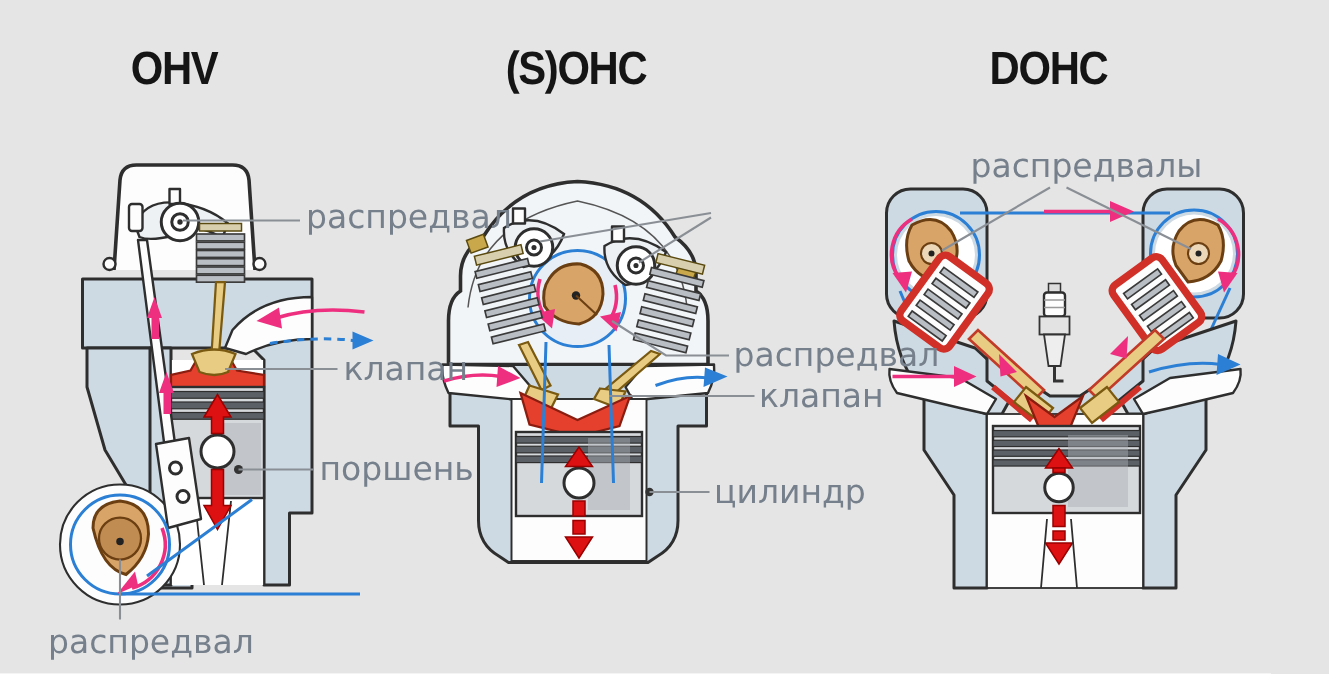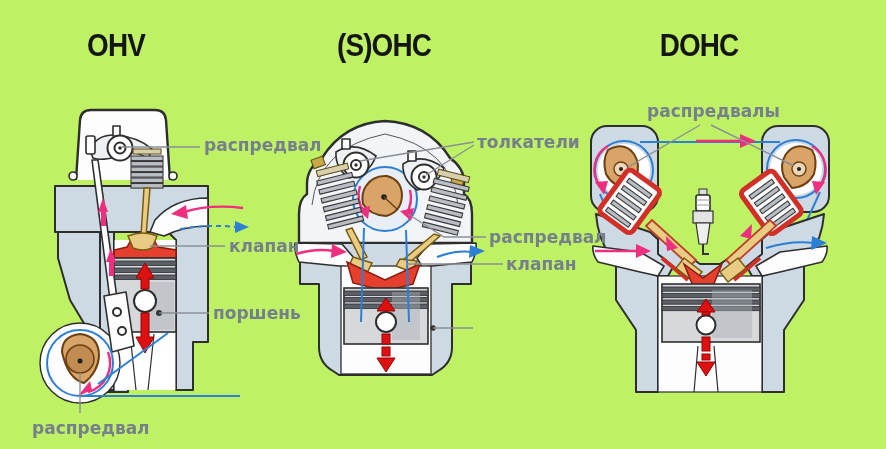--- a/index.html
+++ b/index.html
@@ -1,27 +1,27 @@
 <!DOCTYPE html>
 <html><head>
 <meta charset="utf-8">
 <style>
   html,body{margin:0;padding:0;background:#fff;}
   #stage{
-    position:relative;width:886px;height:449px;background:#bef264;
+    position:relative;width:886px;height:449px;background:#e5e5e5;
     font-family:"Liberation Sans", sans-serif;overflow:hidden;
   }
   #art{position:absolute;left:0;top:0;}
   .panel-title{
     position:absolute;text-align:center;font-weight:bold;font-size:31px;color:#151515;
     letter-spacing:-1px;transform:scaleX(0.9);transform-origin:center;
     font-family:"Liberation Sans", sans-serif;white-space:nowrap;
   }
   .part-label{
-    position:absolute;font-weight:bold;font-size:17px;color:#76808c;
+    position:absolute;font-weight:normal;font-size:22px;color:#76808c;
     font-family:"DejaVu Sans","Liberation Sans",sans-serif;white-space:nowrap;line-height:23px;
   }
   
   .body{fill:#cdd9e3;stroke:#2e2e2e;stroke-width:2;stroke-linejoin:round;}
   .white{fill:#fdfdfd;stroke:#2e2e2e;stroke-width:1.6;stroke-linejoin:round;}
   .metal{fill:#eef1f4;stroke:#2e2e2e;stroke-width:1.6;}
   .tan{fill:#d9a468;stroke:#6b3f12;stroke-width:2;}
   .red-part{fill:#e5402e;stroke:#8a1d10;stroke-width:1.5;}
   .spring-bar{fill:#b9bec4;stroke:#3a3a3a;stroke-width:1.1;}
   .cap{fill:#d8cfae;stroke:#5a4a10;stroke-width:1;}
@@ -332,19 +332,19 @@
 
   <div class="panel-title" style="left:56px;top:28px;width:120px;">OHV</div>
   <div class="panel-title" style="left:314px;top:28px;width:140px;">(S)OHC</div>
   <div class="panel-title" style="left:629px;top:28px;width:140px;">DOHC</div>
 
   <div class="part-label" style="left:204px;top:134px;">распредвал</div>
   <div class="part-label" style="left:229px;top:235px;">клапан</div>
   <div class="part-label" style="left:213px;top:302px;text-align:center;">поршень</div>
   <div class="part-label" style="left:32px;top:417px;">распредвал</div>
 
-  <div class="part-label" style="left:477px;top:131px;">толкатели</div>
   <div class="part-label" style="left:489px;top:226px;">распредвал</div>
   <div class="part-label" style="left:506px;top:253px;">клапан</div>
+  <div class="part-label" style="left:476px;top:317px;">цилиндр</div>
 
   <div class="part-label" style="left:647px;top:100px;">распредвалы</div>
 
 </div>
 
 </body></html>

